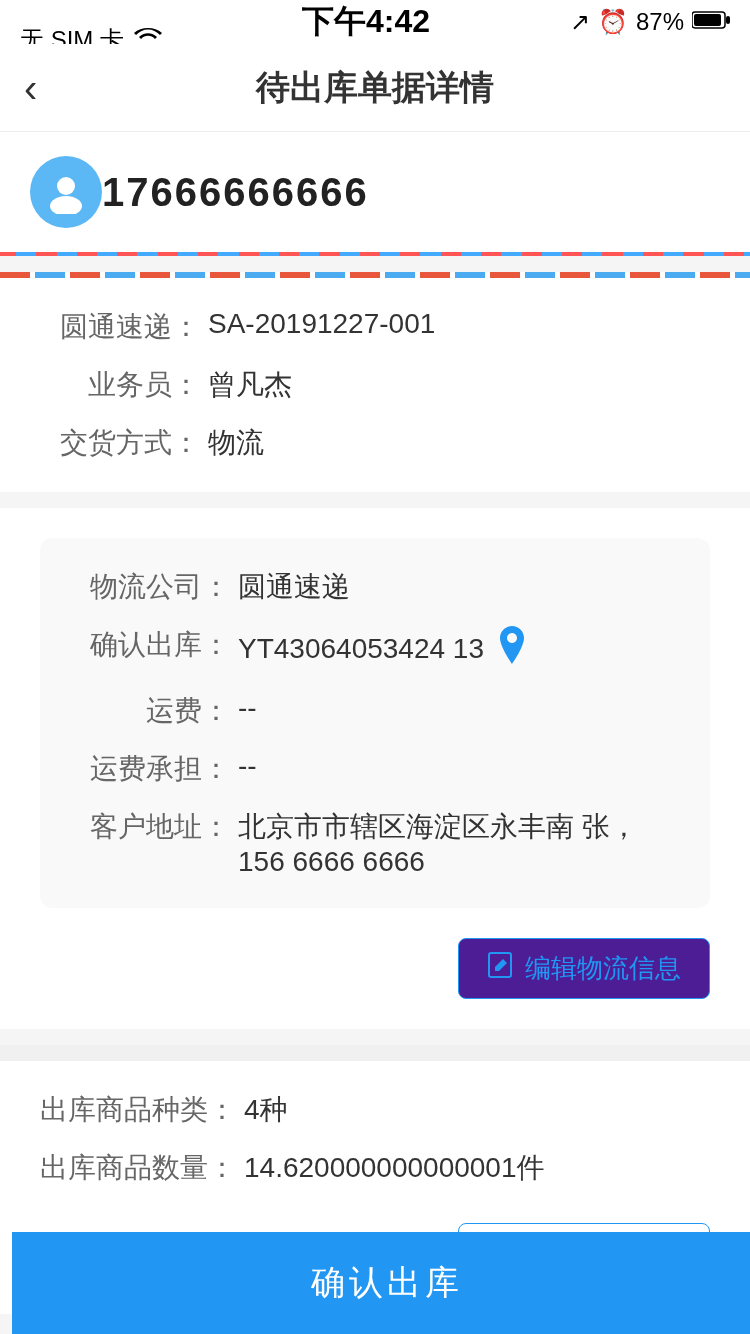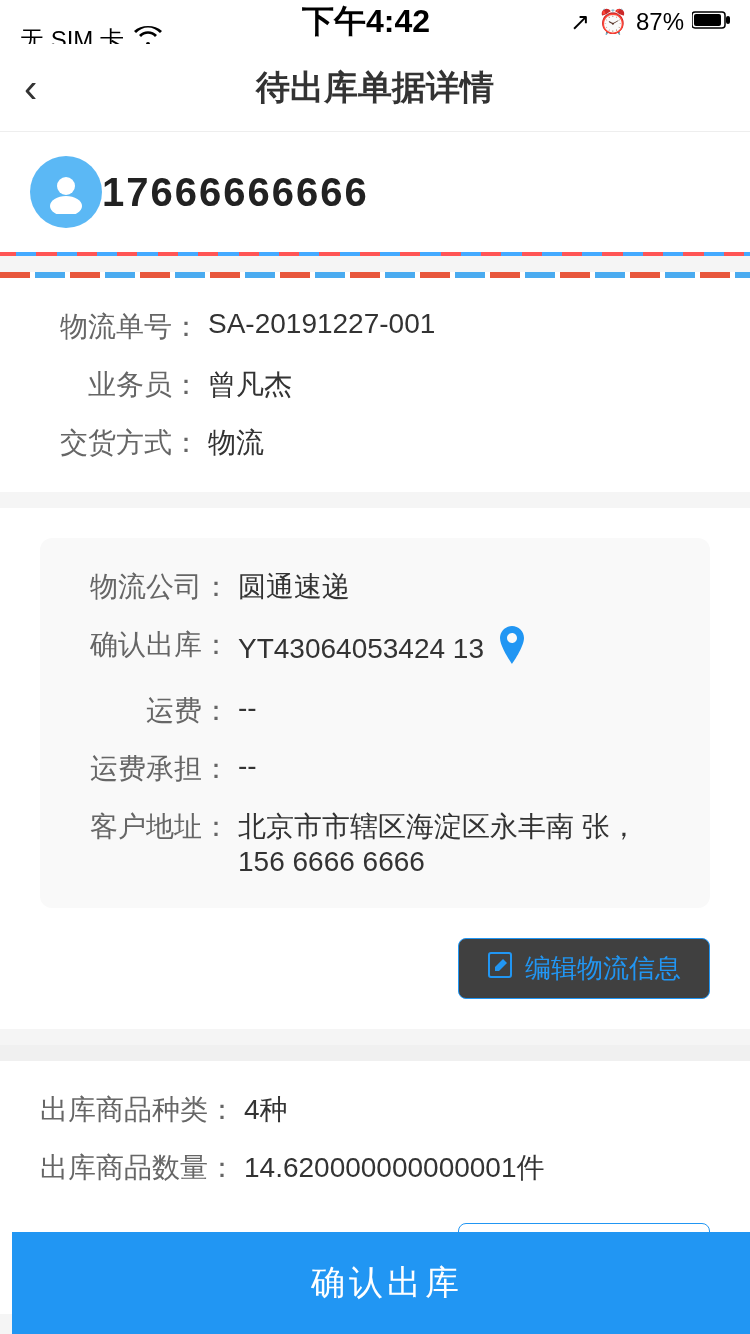--- a/index.html
+++ b/index.html
@@ -19,21 +19,21 @@
       height: 44px;
       display: flex;
       align-items: center;
       justify-content: space-between;
       padding: 0 20px;
       font-size: 24px;
       color: #000;
     }
     .status-bar-left {
       display: flex;
-      align-items: flex-start;
+      align-items: center;
       gap: 10px;
       font-size: 24px;
       margin-top: 36px;
     }
     .status-bar-center {
       font-size: 32px;
       font-weight: 700;
     }
     .status-bar-right {
       display: flex;
@@ -164,21 +164,21 @@
     .edit-btn-inner {
       border: 1.5px solid #2196f3;
       border-radius: 8px;
       padding: 12px 28px;
       color: #2196f3;
       font-size: 26px;
       display: flex;
       align-items: center;
       gap: 10px;
       cursor: pointer;
-      background: #404040;
+      background: #4c1d95;
     }
 
     
     .view-btn {
       display: flex;
       align-items: center;
       justify-content: flex-end;
       padding: 16px 0 0 0;
     }
     .view-btn-inner {
@@ -266,21 +266,21 @@
         <ellipse cx="22" cy="36" rx="16" ry="10" fill="#fff"></ellipse>
       </svg>
     </div>
     <div class="customer-phone">17666666666</div>
   </div>
 
   <div class="dashed-divider"></div>
 
   <div class="section">
     <div class="info-row">
-      <span class="info-label">物流单号：</span>
+      <span class="info-label">圆通速递：</span>
       <span class="info-value">SA-20191227-001</span>
     </div>
     <div class="info-row">
       <span class="info-label">业务员：</span>
       <span class="info-value">曾凡杰</span>
     </div>
     <div class="info-row">
       <span class="info-label">交货方式：</span>
       <span class="info-value">物流</span>
     </div>

